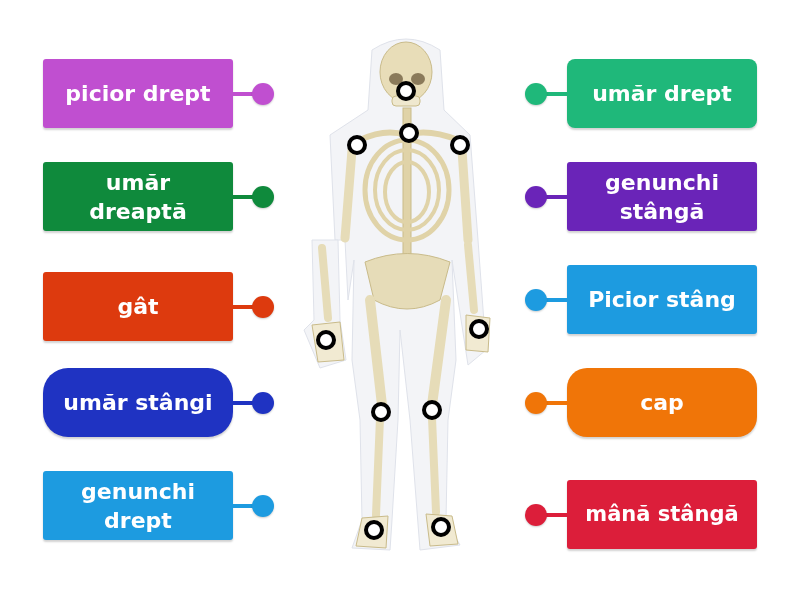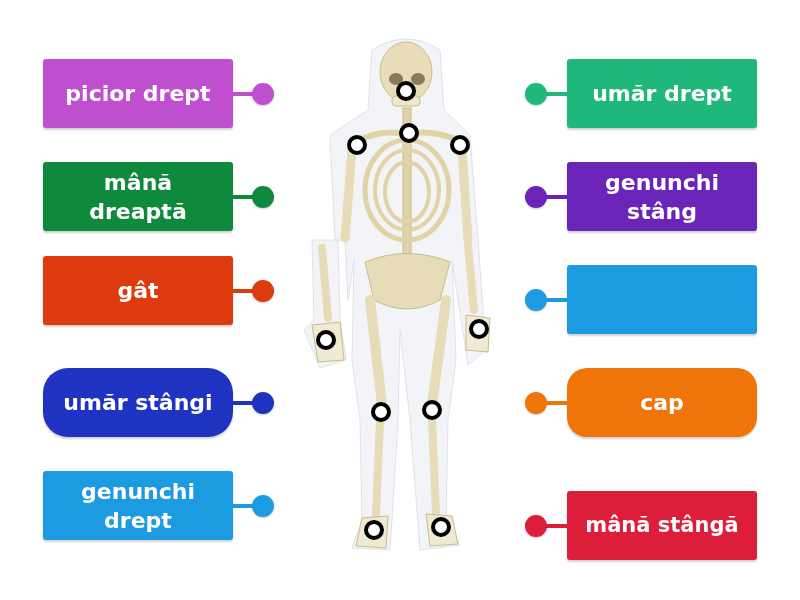--- a/index.html
+++ b/index.html
@@ -28,58 +28,59 @@
 <body>
 
 <div class="label-box left" style="top:59px;background:#c04fd0;">
   <div class="connector" style="background:#c04fd0;"></div>
   <div class="dot" style="background:#c04fd0;"></div>
   <span class="label-text">picior drept</span>
 </div>
 <div class="label-box left" style="top:162px;background:#0f8a3c;padding:0 40px;">
   <div class="connector" style="background:#0f8a3c;"></div>
   <div class="dot" style="background:#0f8a3c;"></div>
-  <span class="label-text">mână dreaptă</span>
+  <span class="label-text">umăr dreaptă</span>
 </div>
-<div class="label-box left" style="top:256px;background:#dd3a0e;">
+<div class="label-box left" style="top:272px;background:#dd3a0e;">
   <div class="connector" style="background:#dd3a0e;"></div>
   <div class="dot" style="background:#dd3a0e;"></div>
   <span class="label-text">gât</span>
 </div>
 <div class="label-box left" style="top:368px;background:#1f33c2;border-radius:25px;">
   <div class="connector" style="background:#1f33c2;"></div>
   <div class="dot" style="background:#1f33c2;"></div>
   <span class="label-text">umăr stângi</span>
 </div>
 <div class="label-box left" style="top:471px;background:#1d9be0;padding:0 22px;">
   <div class="connector" style="background:#1d9be0;"></div>
   <div class="dot" style="background:#1d9be0;"></div>
   <span class="label-text">genunchi drept</span>
 </div>
 
-<div class="label-box right" style="top:59px;background:#1fb87a;">
+<div class="label-box right" style="top:59px;background:#1fb87a;border-radius:8px;">
   <div class="connector" style="background:#1fb87a;"></div>
   <div class="dot" style="background:#1fb87a;"></div>
   <span class="label-text">umăr drept</span>
 </div>
 <div class="label-box right" style="top:162px;background:#6a24b8;padding:0 30px;">
   <div class="connector" style="background:#6a24b8;"></div>
   <div class="dot" style="background:#6a24b8;"></div>
-  <span class="label-text">genunchi stâng</span>
+  <span class="label-text">genunchi stângă</span>
 </div>
 <div class="label-box right" style="top:265px;background:#1d9be0;">
   <div class="connector" style="background:#1d9be0;"></div>
   <div class="dot" style="background:#1d9be0;"></div>
+  <span class="label-text">Picior stâng</span>
 </div>
 <div class="label-box right" style="top:368px;background:#f07508;border-radius:20px;">
   <div class="connector" style="background:#f07508;"></div>
   <div class="dot" style="background:#f07508;"></div>
   <span class="label-text">cap</span>
 </div>
-<div class="label-box right" style="top:491px;background:#dc1e3a;font-size:21px;">
+<div class="label-box right" style="top:480px;background:#dc1e3a;font-size:21px;">
   <div class="connector" style="background:#dc1e3a;"></div>
   <div class="dot" style="background:#dc1e3a;"></div>
   <span class="label-text">mână stângă</span>
 </div>
 
 <div style="position:absolute;left:0;top:0;width:800px;height:600px;pointer-events:none;">
   <svg width="800" height="600" viewBox="0 0 800 600">
 
     <path d="M372,50 Q406,28 440,50 L444,110 L470,135 L478,240 L486,350 L468,365 L458,300 L452,260 L456,360 L448,420 L446,520 L460,545 L420,550 L410,420 L400,330 L398,420 L392,520 L390,550 L352,548 L362,520 L360,420 L352,360 L354,260 L348,300 L345,240 L335,240 L330,135 L368,110 Z" fill="#f3f4f7" stroke="#dfe2ea" stroke-width="1"></path>
 

